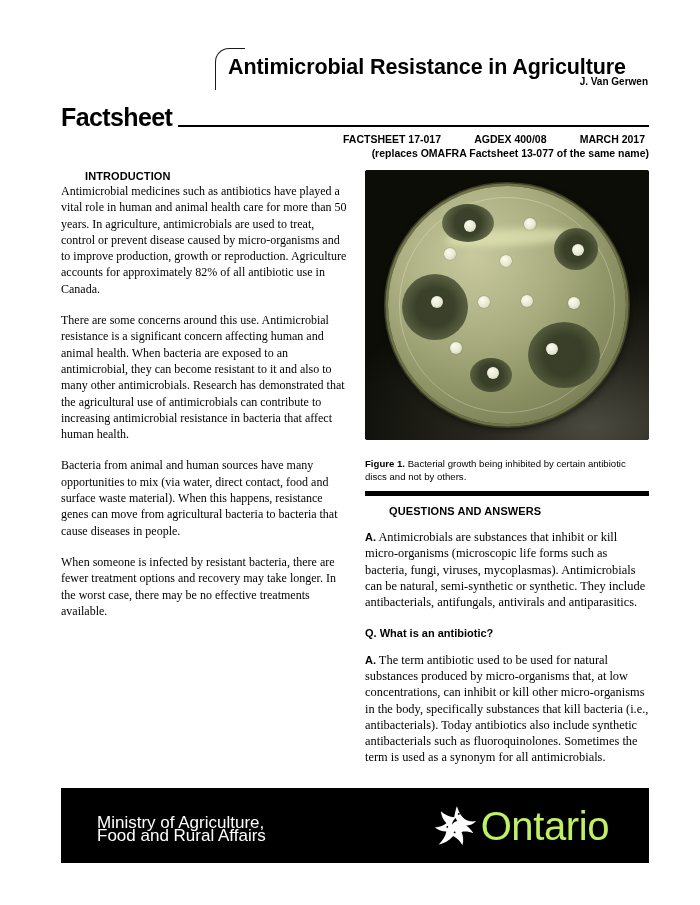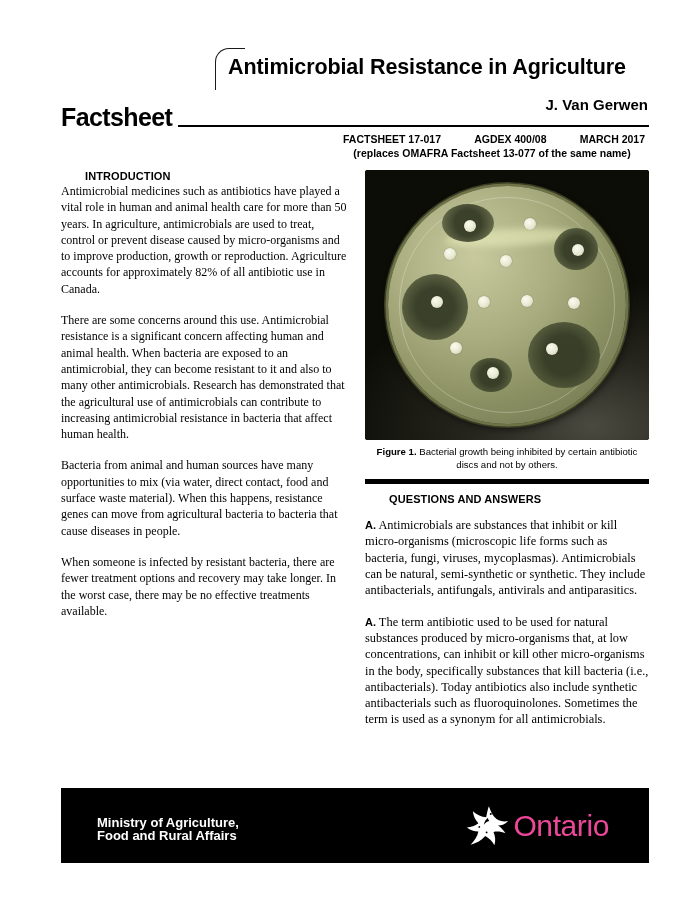--- a/index.html
+++ b/index.html
@@ -52,26 +52,26 @@
     font-weight: bold;
     font-size: 21.5px;
     letter-spacing: -0.1px;
     line-height: 26px;
     white-space: nowrap;
   }
 
   .doc-author {
     position: absolute;
     left: 228px;
-    top: 96px;
+    top: 76px;
     width: 420px;
     text-align: right;
     font-family: "Liberation Sans", "DejaVu Sans", sans-serif;
     font-weight: bold;
-    font-size: 15px;
+    font-size: 10px;
   }
 
   .factsheet-logo {
     position: absolute;
     left: 61px;
     top: 104px;
     font-family: "Liberation Sans", "DejaVu Sans", sans-serif;
     font-size: 25px;
     line-height: 26px;
     white-space: nowrap;
@@ -104,21 +104,21 @@
     font-size: 10.5px;
     line-height: 13.5px;
     text-align: center;
   }
   .header-meta .meta-line1 {
     display: flex;
     justify-content: space-between;
     padding: 0 4px 0 8px;
   }
   .header-meta .meta-line2 {
-    text-align: center;
+    text-align: right;
     white-space: nowrap;
   }
 
   
   .col-left {
     position: absolute;
     left: 61px;
     top: 170px;
     width: 286px;
   }
@@ -216,23 +216,22 @@
     height: 12px;
     border-radius: 50%;
     background: radial-gradient(circle at 38% 33%, #fbfbf0 0%, #e8e9d2 55%, #c3c5a8 100%);
     box-shadow: 0 0 1px rgba(0,0,0,0.5);
   }
 
   .fig-caption {
     font-family: "Liberation Sans", "DejaVu Sans", sans-serif;
     font-size: 9.6px;
     line-height: 12.6px;
-    margin-top: 6px;
+    margin-top: 18px;
     width: 284px;
-    text-align: center;
   }
   .fig-caption b { font-weight: bold; }
 
   .qa-rule {
     width: 284px;
     height: 5px;
     background: #000000;
     margin-top: 8px;
     margin-bottom: 9px;
   }
@@ -263,43 +262,43 @@
     top: 788px;
     width: 588px;
     height: 75px;
     background: #000000;
   }
   .ministry-text {
     position: absolute;
     left: 36px;
     top: 28px;
     font-family: "Liberation Sans", "DejaVu Sans", sans-serif;
-    font-weight: bold;
-    font-size: 13px;
+    font-weight: normal;
+    font-size: 17px;
     line-height: 13px;
     color: #ffffff;
   }
   .ontario-lockup {
     position: absolute;
     right: 40px;
     top: 16px;
     display: flex;
     align-items: center;
     gap: 2px;
   }
   .trillium {
     width: 46px;
     height: 44px;
     display: block;
   }
   .ontario-word {
     font-family: "Liberation Sans", "DejaVu Sans", sans-serif;
-    font-size: 30px;
+    font-size: 40px;
     font-weight: normal;
-    color: #ec4899;
+    color: #bef264;
     letter-spacing: -0.4px;
     line-height: 34px;
   }
 </style>
 </head>
 <body>
 
 <div class="page">
 
   <div class="header">
@@ -369,20 +368,21 @@
         <b>Figure 1.</b><span> Bacterial growth being inhibited by certain antibiotic discs and not by others.</span>
       </div>
     </div>
 
     <div class="qa-rule"></div>
 
     <div class="section-head">QUESTIONS AND ANSWERS</div>
 
     <p class="qa-answer"><span class="ans-mark">A.</span><span> Antimicrobials are substances that inhibit or kill micro-organisms (microscopic life forms such as bacteria, fungi, viruses, mycoplasmas). Antimicrobials can be natural, semi-synthetic or synthetic. They include antibacterials, antifungals, antivirals and antiparasitics.</span></p>
 
+    <div class="qa-question">Q. What is an antibiotic?</div>
     <p class="qa-answer"><span class="ans-mark">A.</span><span> The term antibiotic used to be used for natural substances produced by micro-organisms that, at low concentrations, can inhibit or kill other micro-organisms in the body, specifically substances that kill bacteria (i.e., antibacterials). Today antibiotics also include synthetic antibacterials such as fluoroquinolones. Sometimes the term is used as a synonym for all antimicrobials.</span></p>
   </div>
 
   <div class="footer-bar">
     <div class="ministry-text">
       <div>Ministry of Agriculture,</div>
       <div>Food and Rural Affairs</div>
     </div>
 
     <div class="ontario-lockup">

